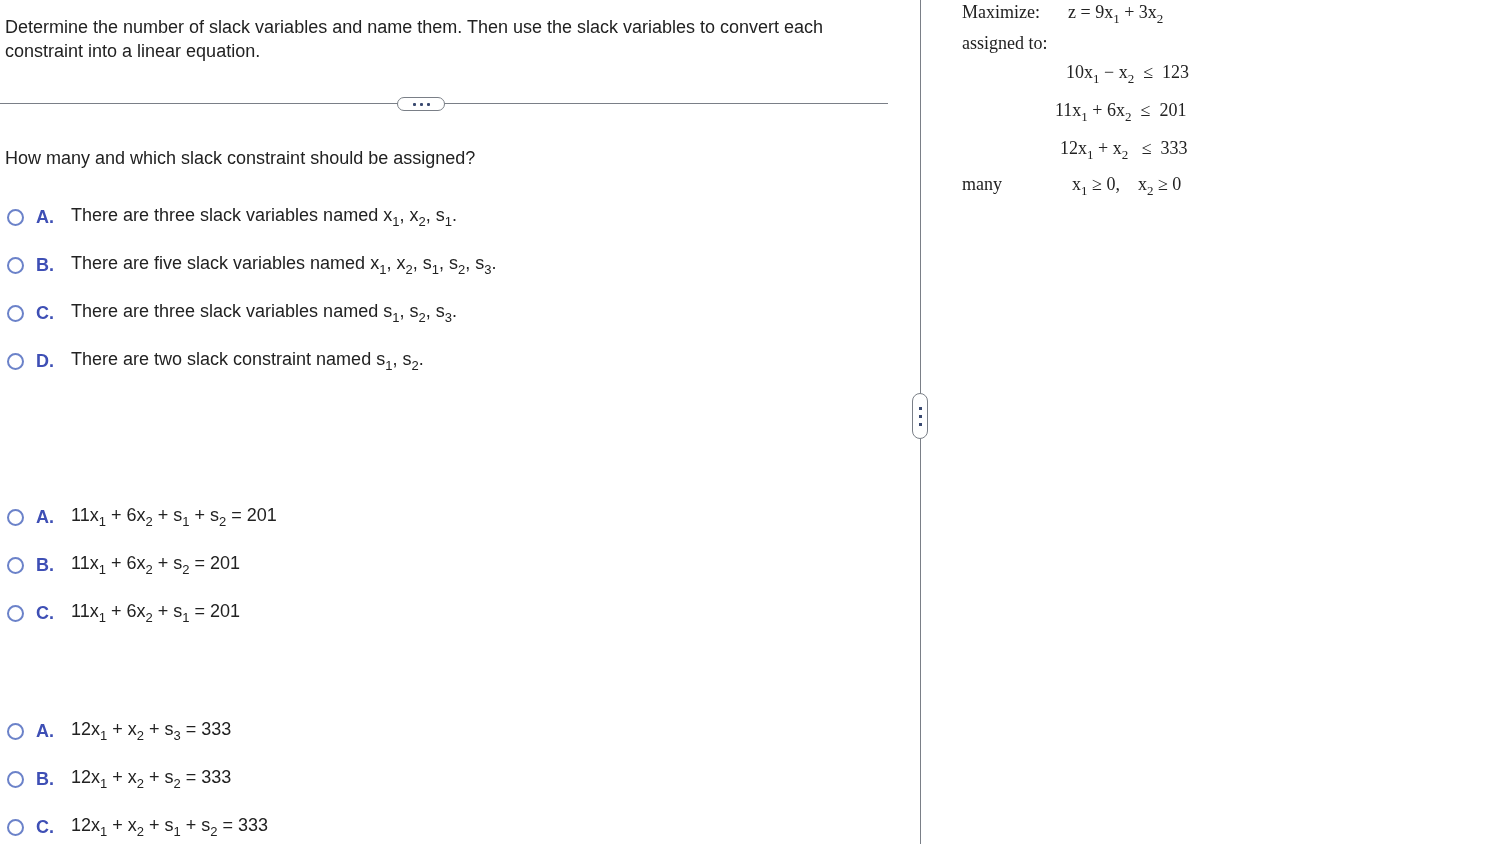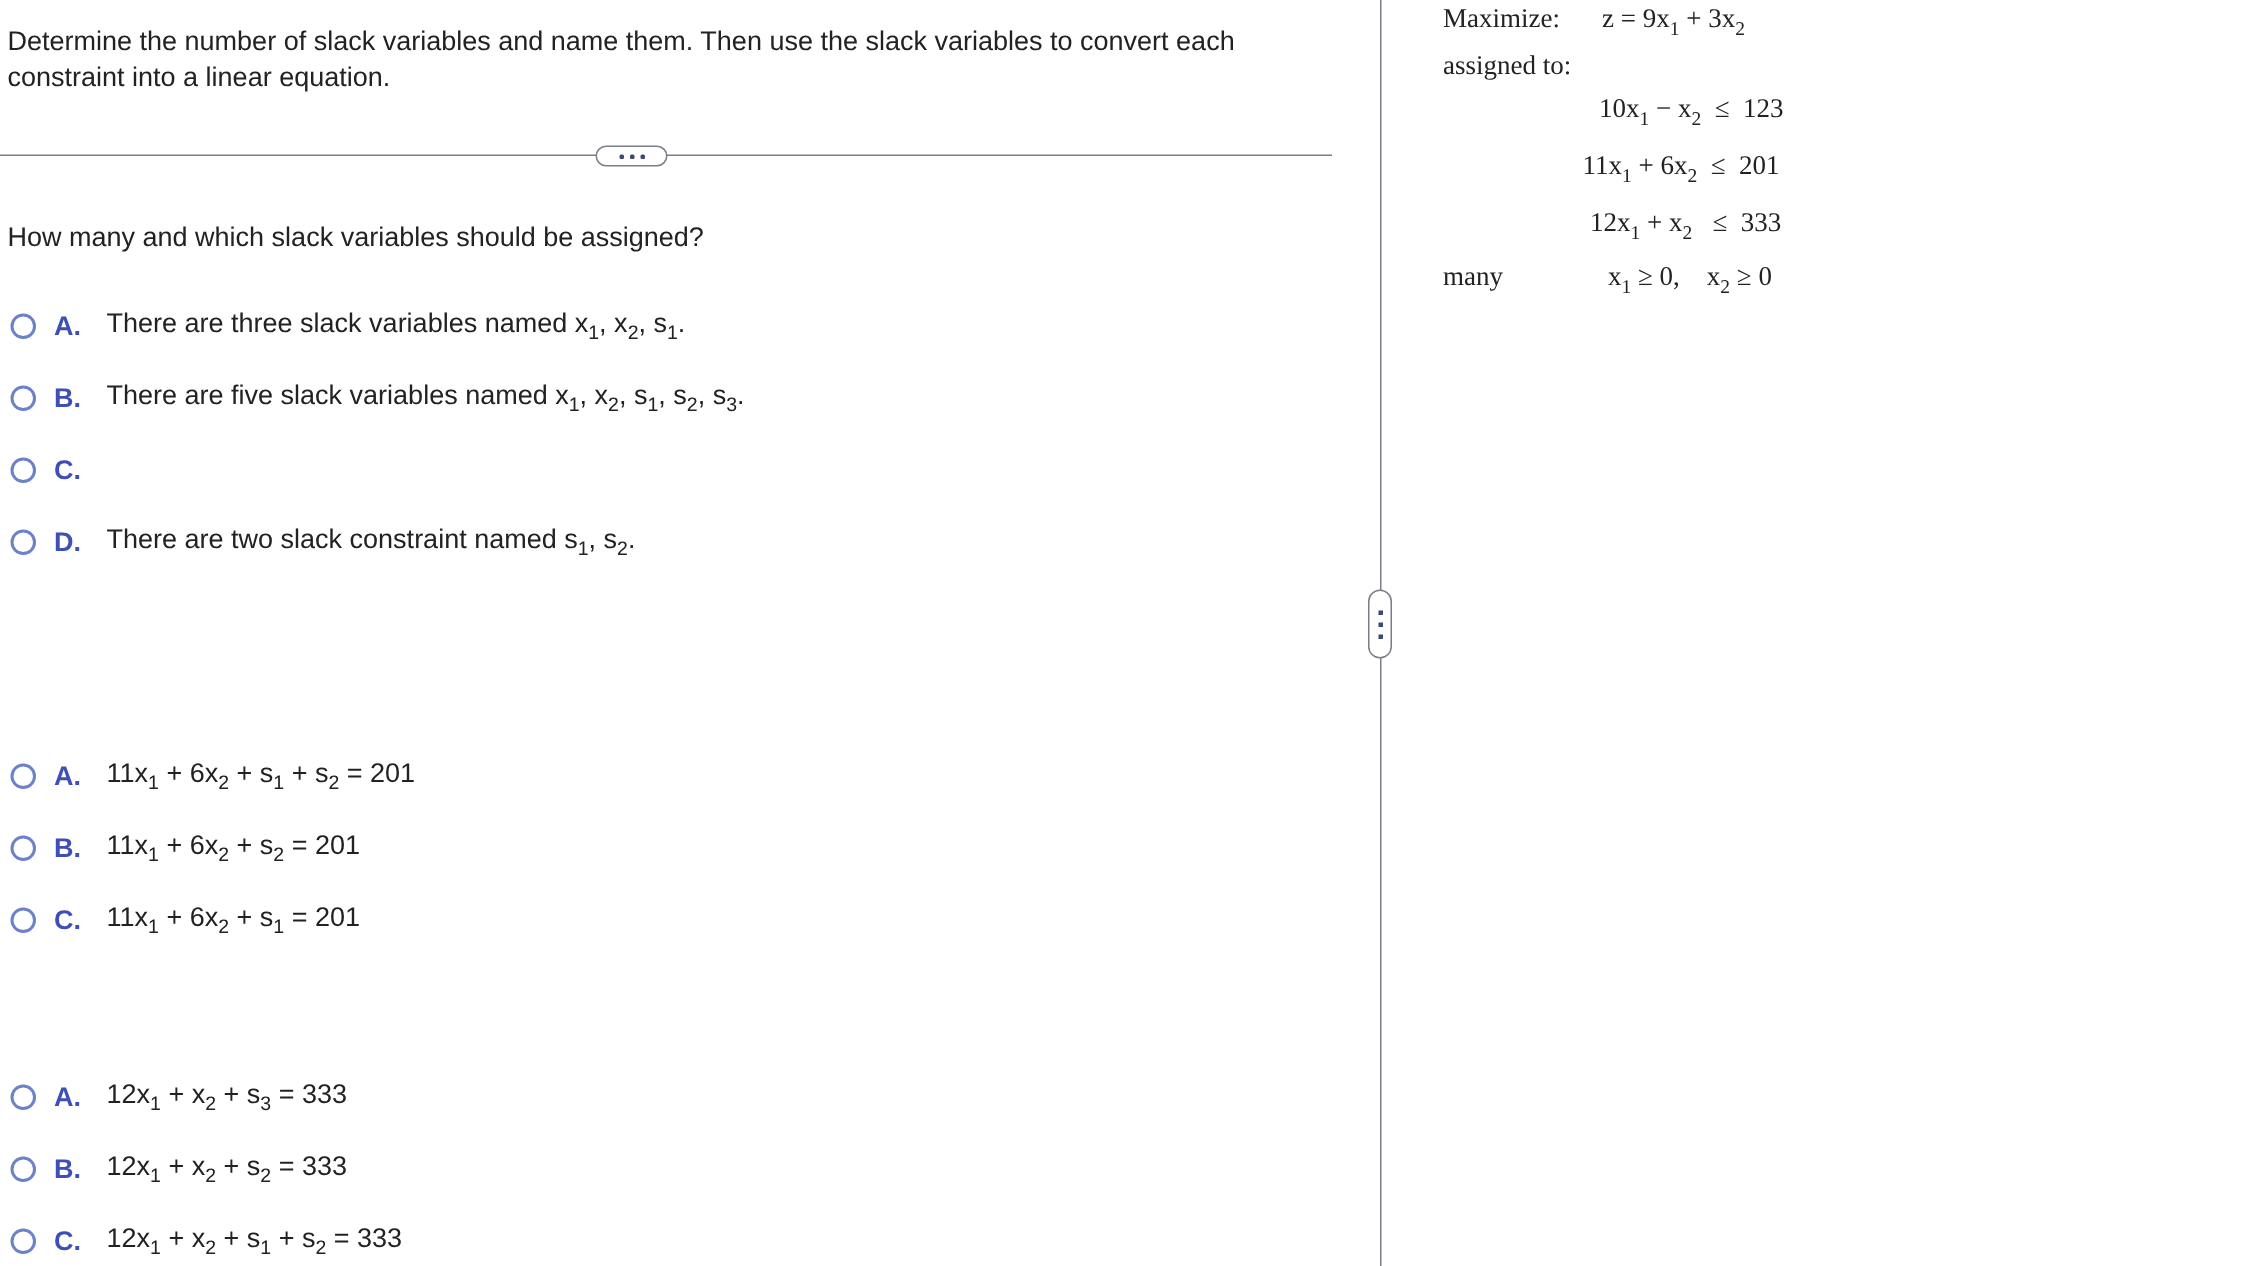--- a/index.html
+++ b/index.html
@@ -28,35 +28,36 @@
 <div class="left">
   <div class="intro">Determine the number of slack variables and name them. Then use the slack variables to convert each constraint into a linear equation.</div>
 
   <div class="hsplit"></div>
   <div class="hhandle">
       <i></i>
       <i></i>
       <i></i>
     </div>
 
-  <div class="q" style="top:129px">How many and which slack variables should be assigned?</div>
+  <div class="q" style="top:129px">How many and which slack constraint should be assigned?</div>
 
   <div class="opt" style="top:192px">
     <span class="radio"></span>
     <span class="letter">A.</span>
     <span class="txt"><span>There are three slack variables named</span> x<sub>1</sub>, x<sub>2</sub>, s<sub>1</sub>.</span>
   </div>
   <div class="opt" style="top:240px">
     <span class="radio"></span>
     <span class="letter">B.</span>
     <span class="txt"><span>There are five slack variables named</span> x<sub>1</sub>, x<sub>2</sub>, s<sub>1</sub>, s<sub>2</sub>, s<sub>3</sub>.</span>
   </div>
   <div class="opt" style="top:288px">
     <span class="radio"></span>
     <span class="letter">C.</span>
+    <span class="txt"><span>There are three slack variables named</span> s<sub>1</sub>, s<sub>2</sub>, s<sub>3</sub>.</span>
   </div>
   <div class="opt" style="top:336px">
     <span class="radio"></span>
     <span class="letter">D.</span>
     <span class="txt"><span>There are two slack constraint named</span> s<sub>1</sub>, s<sub>2</sub>.</span>
   </div>
 
 
   <div class="opt" style="top:492px">
     <span class="radio"></span>

